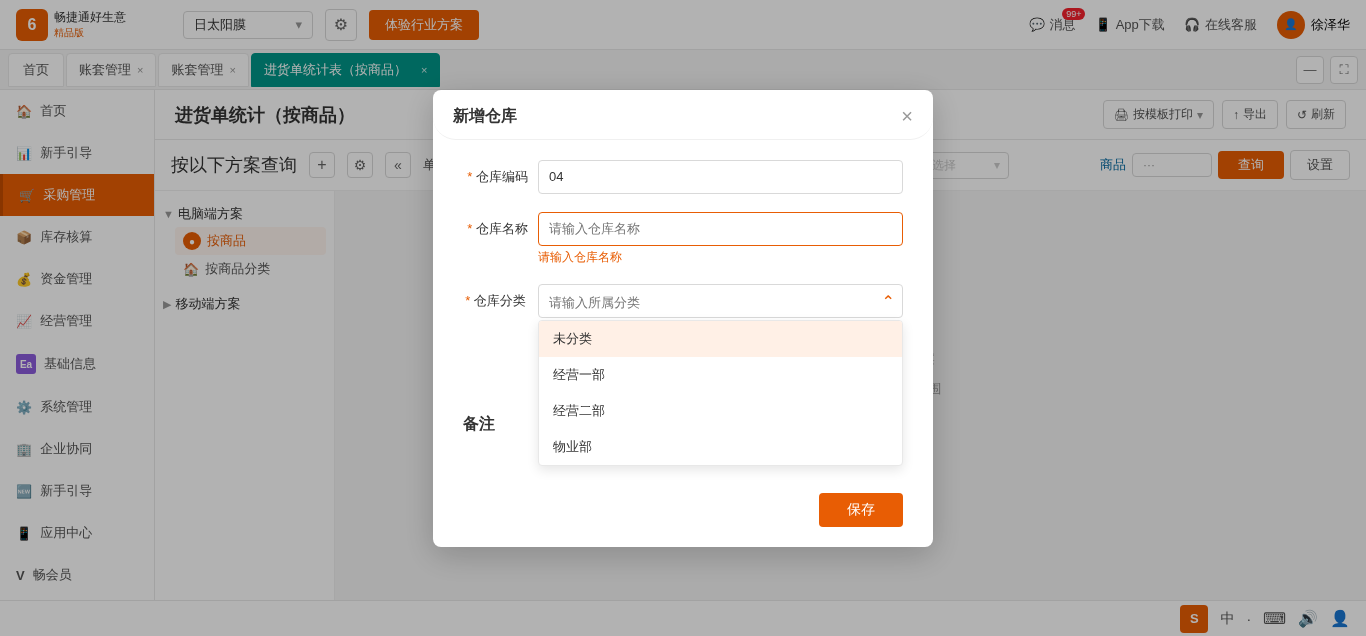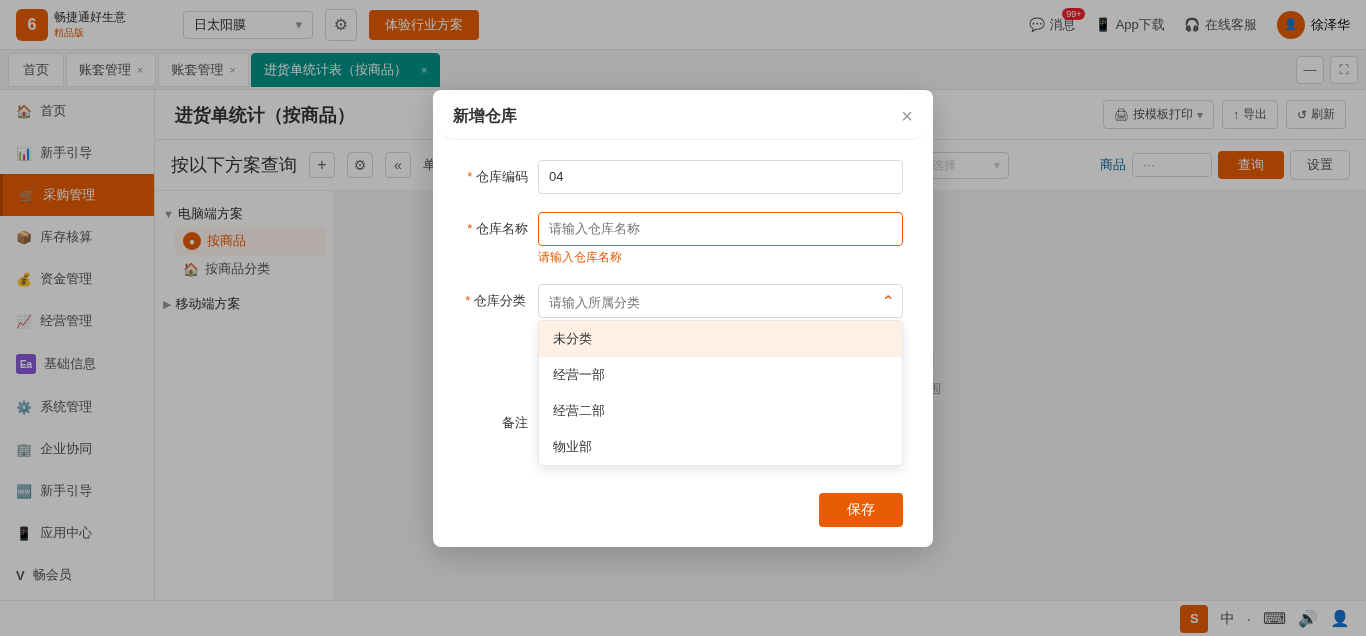--- a/index.html
+++ b/index.html
@@ -266,21 +266,21 @@
           <div style="position:absolute;top:calc(100% + 2px);left:0;width:100%;background:#fff;border:1px solid #e8e8e8;border-radius:4px;box-shadow:0 4px 12px rgba(0,0,0,0.1);z-index:2000;overflow:hidden;">
             <div style="padding:9px 14px;cursor:pointer;font-size:13px;color:#333;background:#fff0e6;">未分类</div>
             <div style="padding:9px 14px;cursor:pointer;font-size:13px;color:#333;">经营一部</div>
             <div style="padding:9px 14px;cursor:pointer;font-size:13px;color:#333;">经营二部</div>
             <div style="padding:9px 14px;cursor:pointer;font-size:13px;color:#333;">物业部</div>
           </div>
         </div>
       </div>
 
       <div style="display:flex;align-items:flex-start;margin-bottom:20px;margin-top:90px;">
-        <label style="width:75px;min-width:75px;font-size:13px;color:#333;text-align:right;padding-right:10px;padding-top:6px;">备注</label>
+        <label style="width:75px;min-width:75px;font-size:16px;color:#333;padding-right:10px;padding-top:6px;font-weight:bold;">备注</label>
         <div style="flex:1;">
           <textarea style="width: 100%; border: 1px solid rgb(217, 217, 217); border-radius: 4px; padding: 8px 10px; font-size: 13px; color: rgb(51, 51, 51); outline: none; resize: vertical; min-height: 50px;"></textarea>
         </div>
       </div>
     </div>
 
     <div style="display:flex;justify-content:flex-end;gap:10px;padding:0 30px 20px;">
       <button style="background:#e85d04;color:#fff;border:none;border-radius:4px;padding:8px 28px;font-size:14px;cursor:pointer;">保存</button>
     </div>
   </div>

